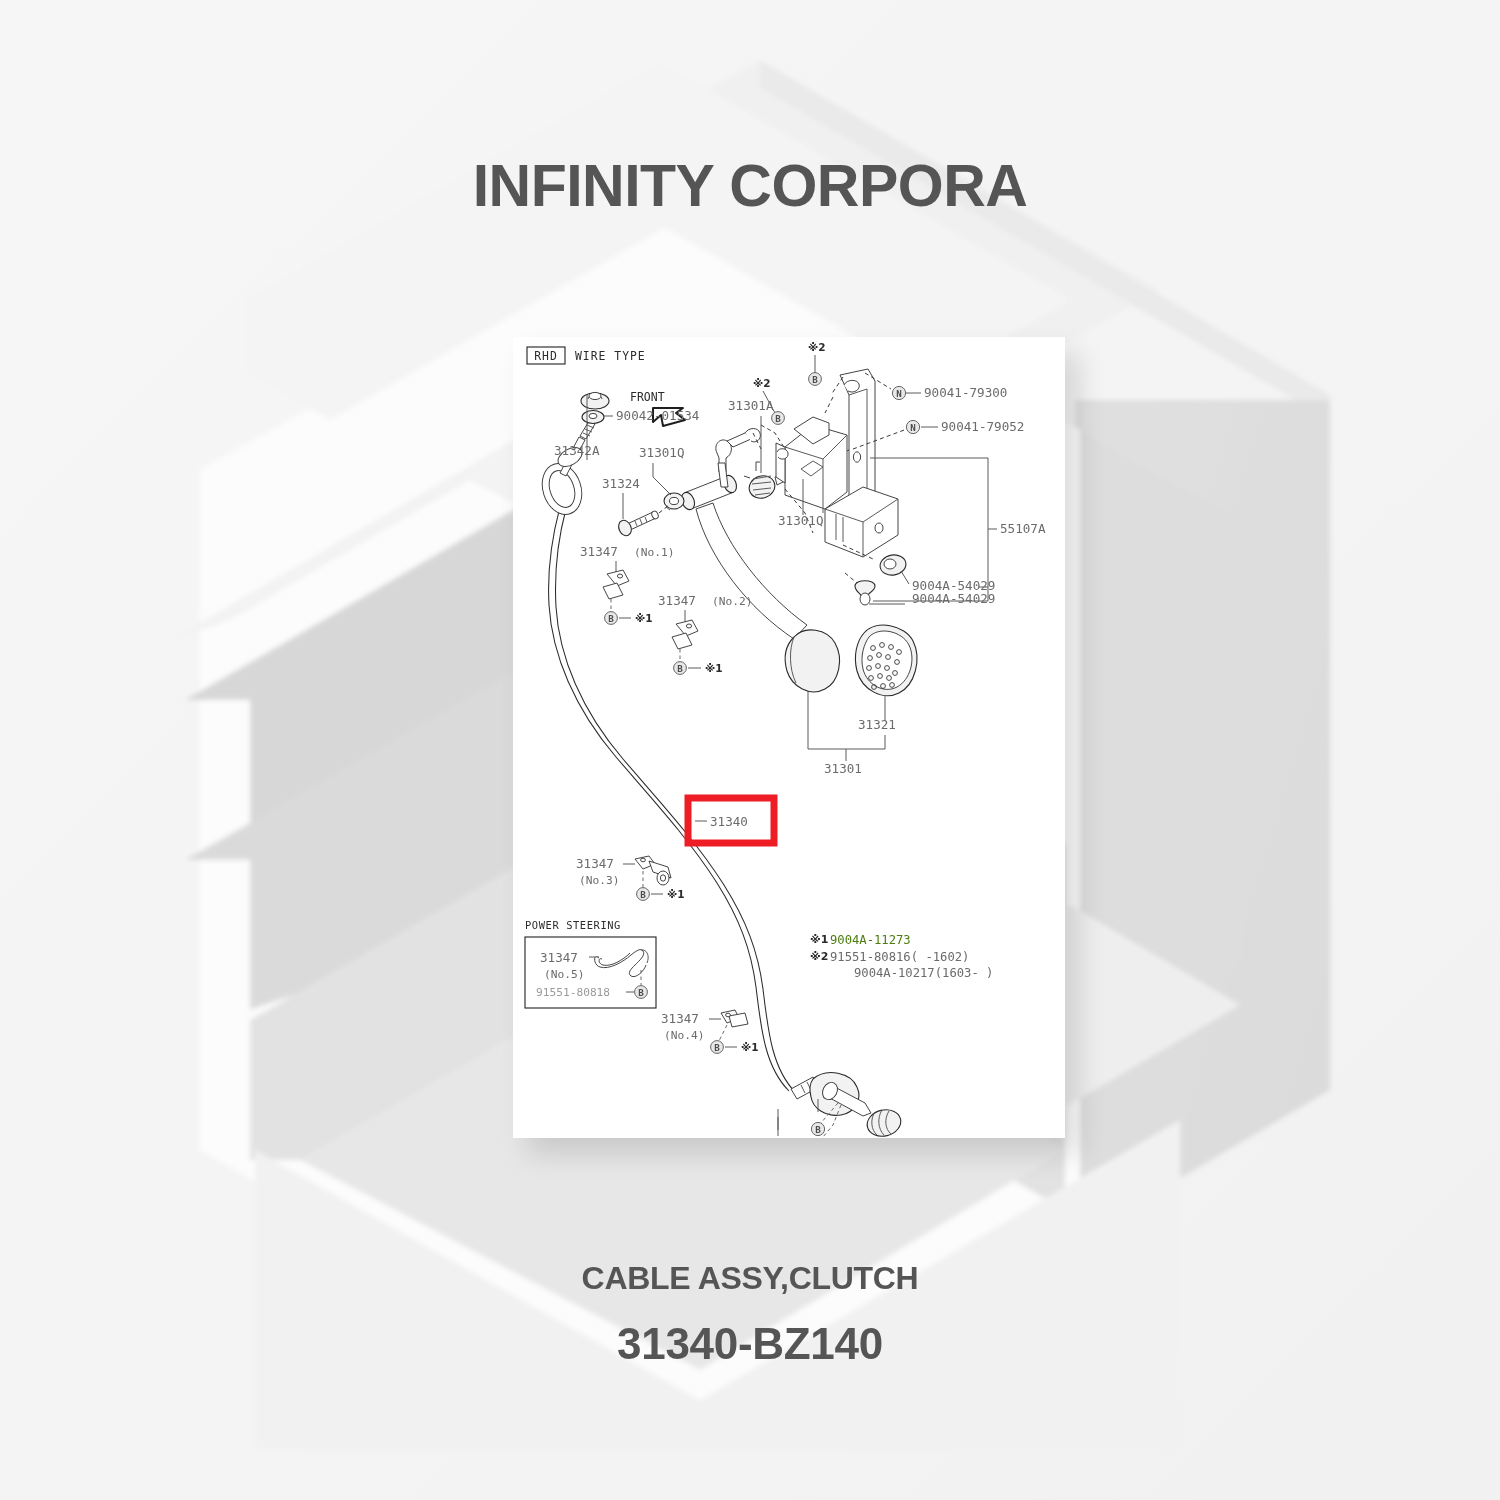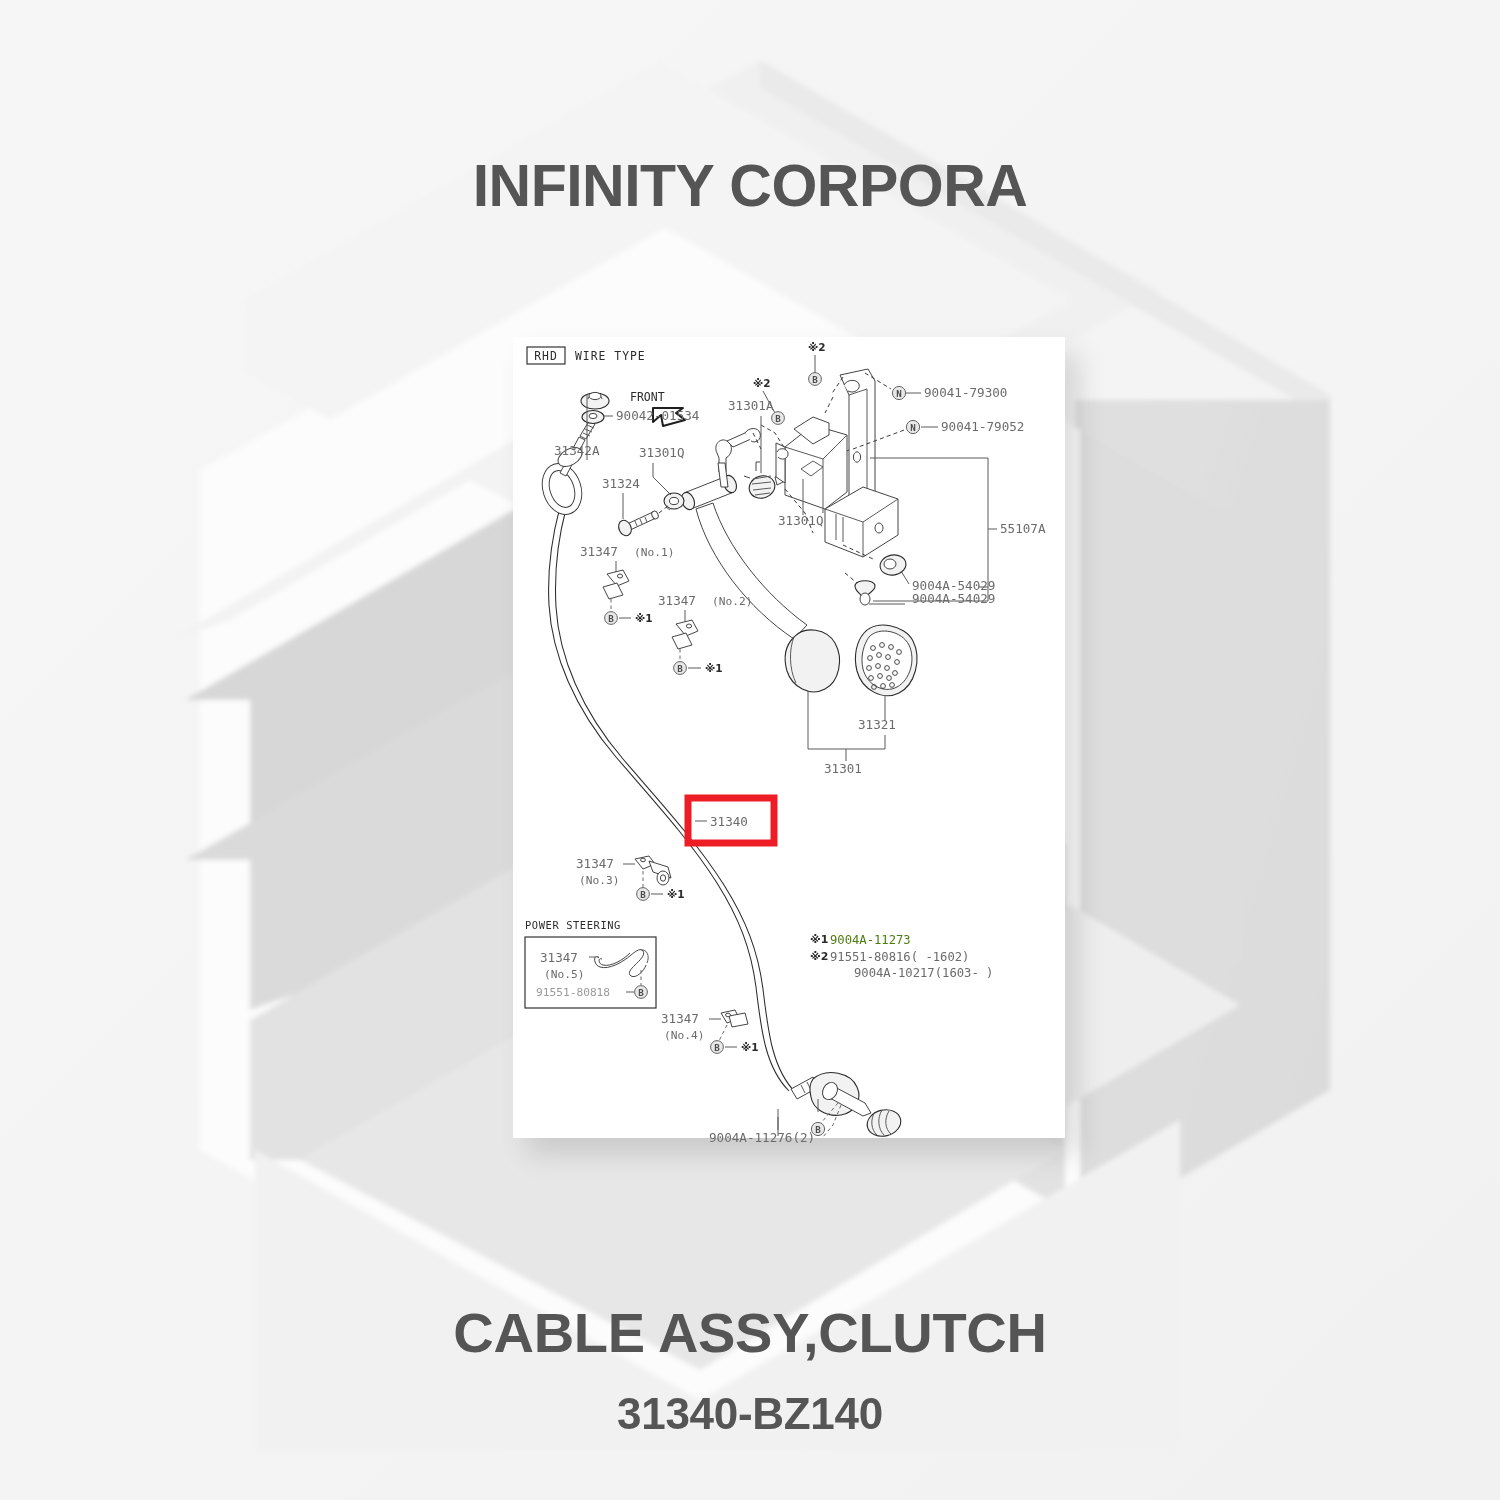--- a/index.html
+++ b/index.html
@@ -51,24 +51,23 @@
     position: absolute;
     top: 1258px;
     left: 0;
     width: 1500px;
     text-align: center;
     color: #555555;
     font-weight: 700;
     font-family: "Liberation Sans", sans-serif;
   }
   #caption .line1 {
-    font-size: 56px;
+    font-size: 32px;
     letter-spacing: -0.3px;
     line-height: 1.25;
-    margin-top: 40px;
   }
   #caption .line2 {
     font-size: 44px;
     letter-spacing: -0.3px;
     line-height: 1.25;
     margin-top: 18px;
   }
 
   
   #diagram-card {
@@ -581,24 +580,20 @@
     </svg>
   </div>
 
   <div style="position:absolute;left:473px;top:337px;width:570px;height:801px;pointer-events:none;">
     <svg viewBox="0 0 570 801" width="570" height="801" xmlns="http://www.w3.org/2000/svg">
       <path d="M305 799 L305 772" stroke="#5a5a5a" stroke-width="1" fill="none"></path>
       <path d="M305 780 L305 793" stroke="#5a5a5a" stroke-width="1" fill="none"></path>
     </svg>
   </div>
 
-  <div style="position:absolute;left:473px;top:337px;width:570px;height:830px;pointer-events:none;">
-    <div style="position:absolute;left:236px;top:793px;font-family:'DejaVu Sans Mono',monospace;
-                font-size:12.6px;color:#6b6b6b;white-space:nowrap;">9004A-11276(2)</div>
-  </div>
 
   <div style="position:absolute;left:810px;top:932px;width:240px;
               font-family:'DejaVu Sans Mono',monospace;font-size:12.2px;line-height:16.5px;">
     <div style="display:flex;white-space:nowrap;">
       <span style="color:#2b2b2b;font-family:'DejaVu Sans',sans-serif;font-size:11px;font-weight:bold;width:20px;display:inline-block;">※1</span>
       <span style="color:#4d7c0f;">9004A-11273</span>
     </div>
     <div style="display:flex;white-space:nowrap;">
       <span style="color:#2b2b2b;font-family:'DejaVu Sans',sans-serif;font-size:11px;font-weight:bold;width:20px;display:inline-block;">※2</span>
       <span style="color:#6b6b6b;">91551-80816(   -1602)</span>

